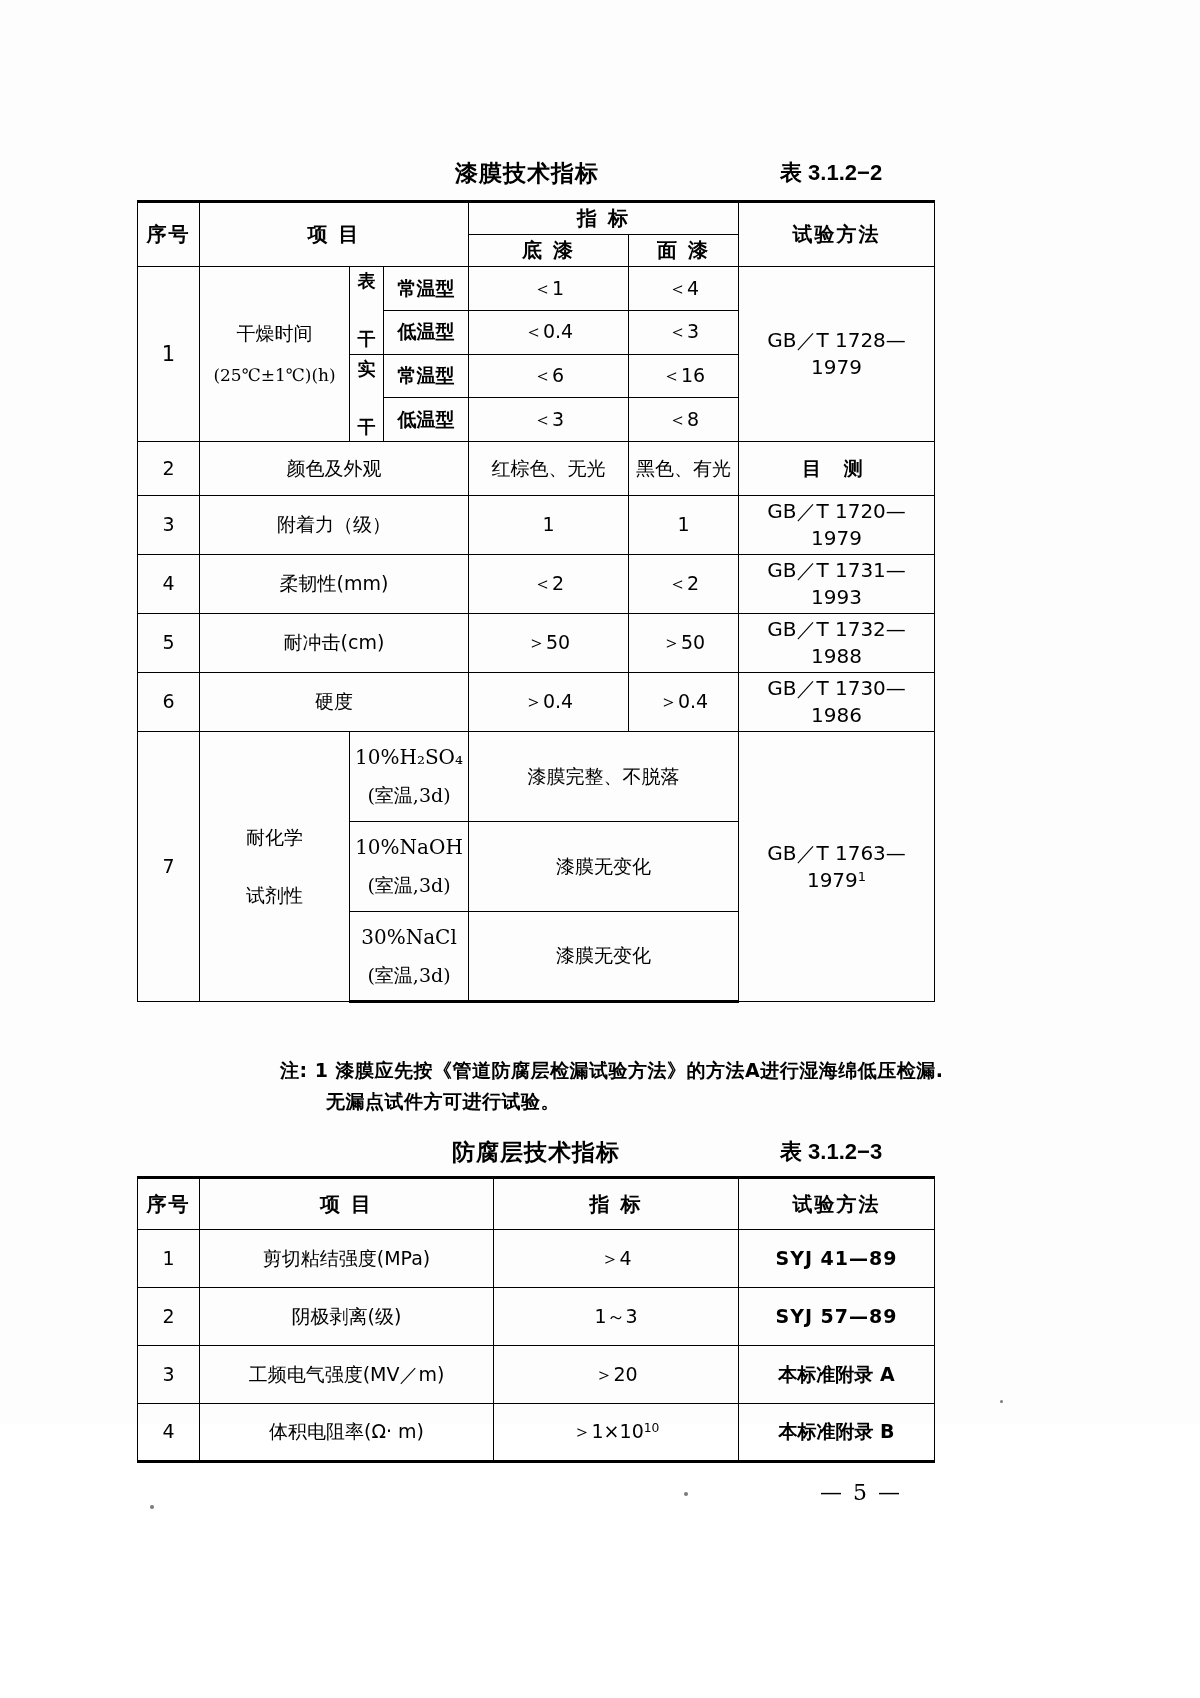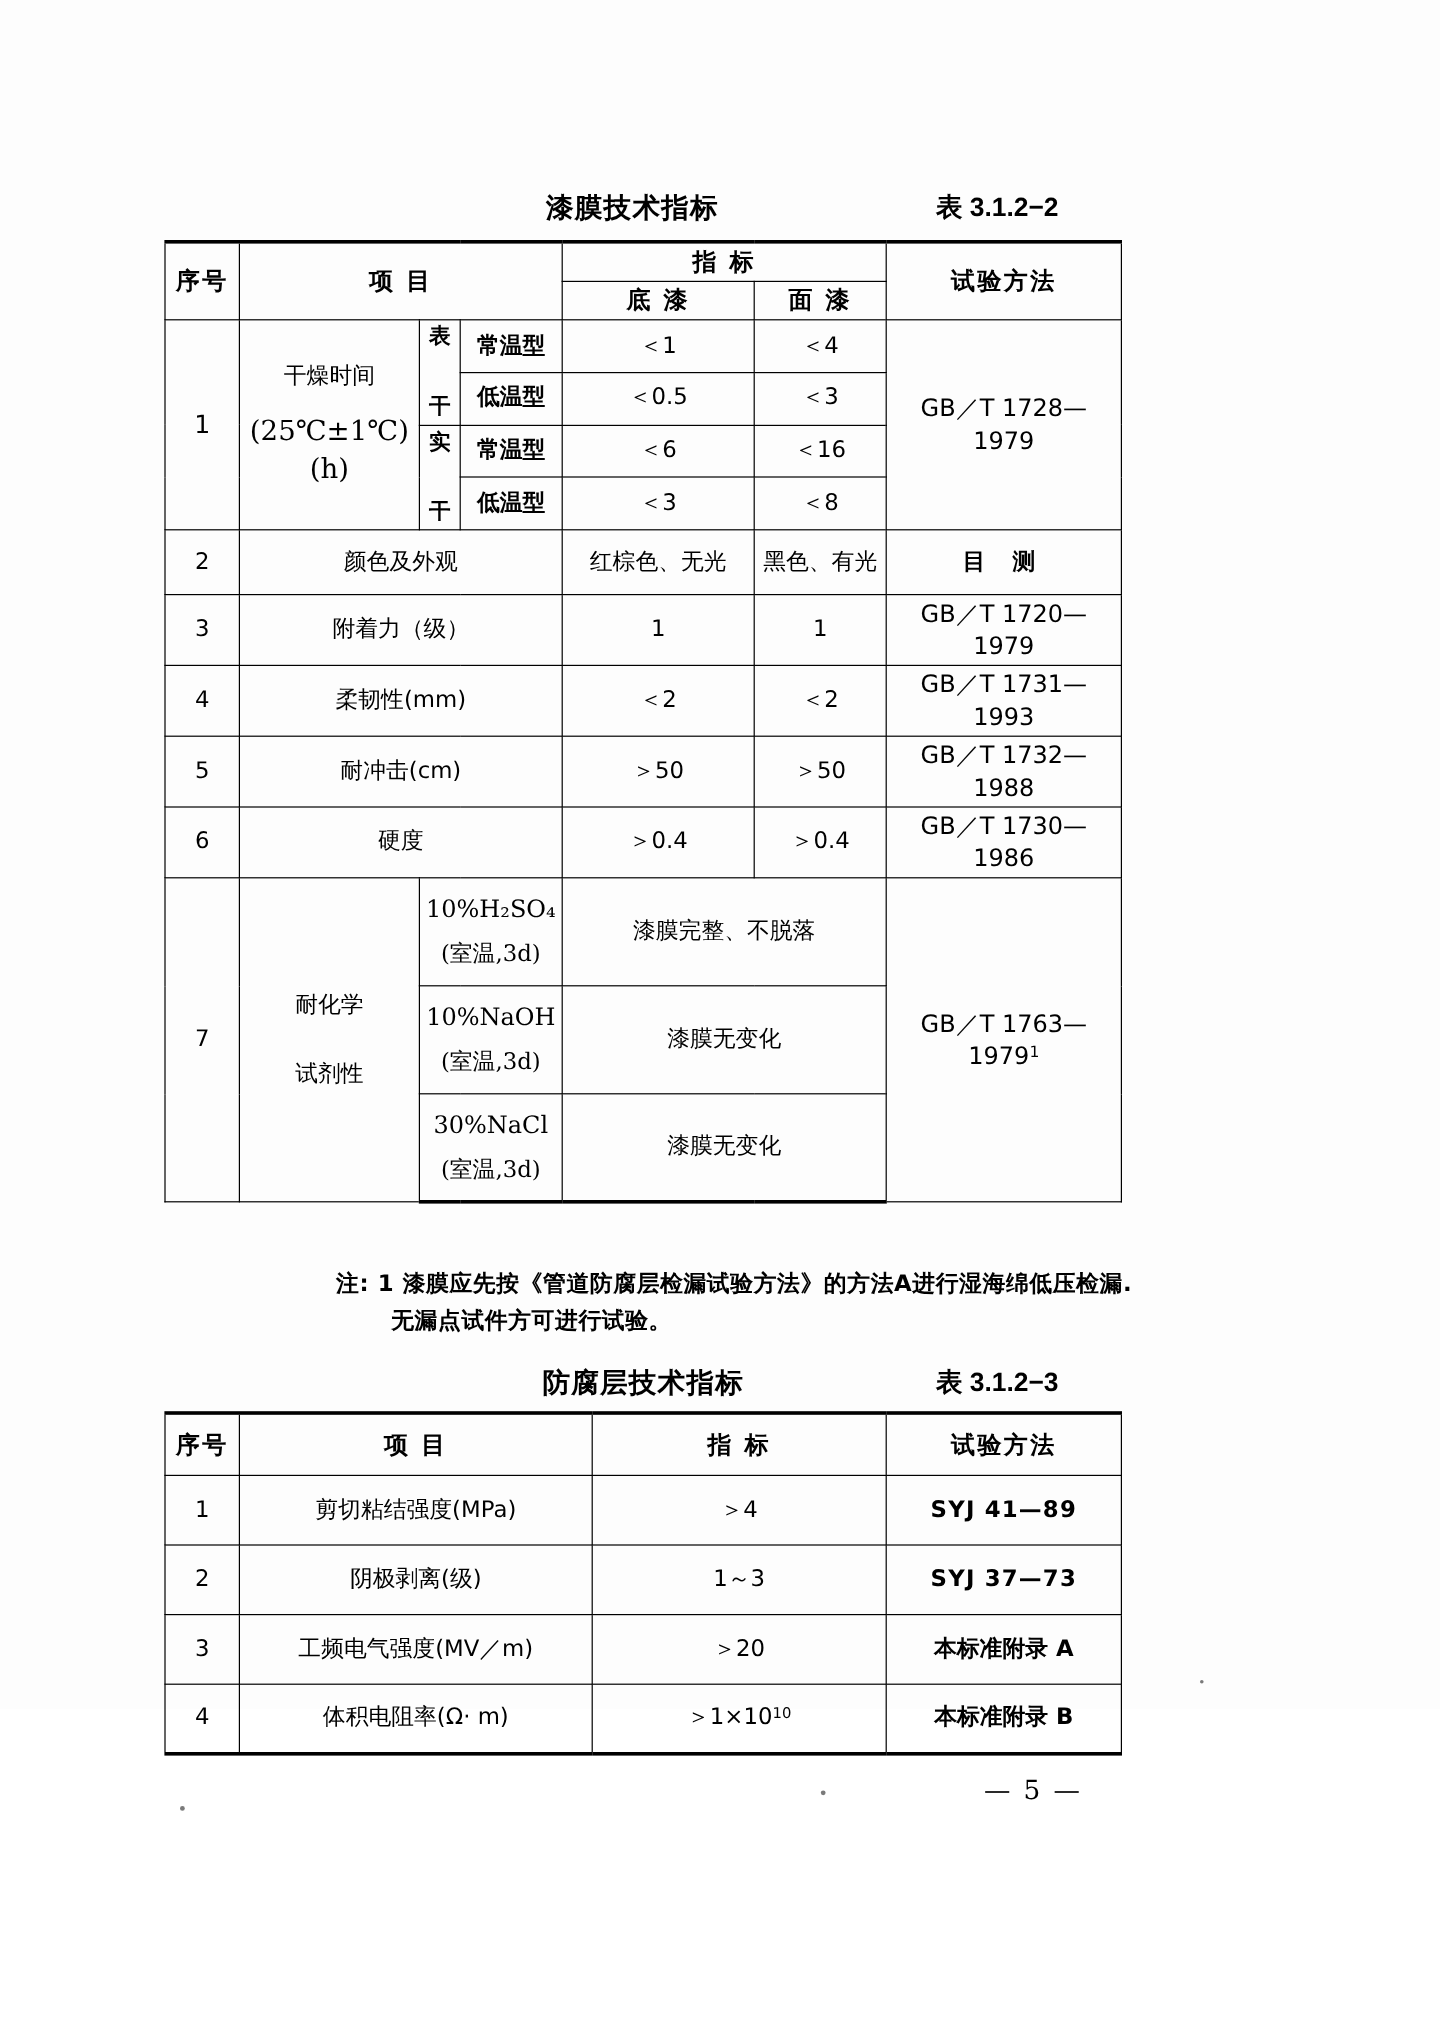--- a/index.html
+++ b/index.html
@@ -56,21 +56,21 @@
   .t-outer-top{border-top:3px solid #000 !important;}
   .t-outer-bot{border-bottom:3px solid #000 !important;}
   .serif{font-family:"DejaVu Serif","Liberation Serif",serif;}
   .bold{font-weight:bold;}
   .sp4{letter-spacing:8px;}
   .vert-label{
     font-size:18px;
     line-height:1.1;
   }
   .two-line{line-height:1.6;}
-  .small{font-size:23px;}
+  .small{font-size:17px;}
   sup{font-size:0.65em;vertical-align:0.45em;}
   
   .note{
     position:absolute;
     font-size:19px;
     line-height:1.65;
     font-weight:bold;
     letter-spacing:0.5px;
   }
   .note .l2{display:block;margin-left:46px;}
@@ -128,21 +128,21 @@
           <div>表</div>
           <div style="margin-top:34px;">干</div>
         </td>
         <td class="bold">常温型</td>
         <td class="serif">＜1</td>
         <td class="serif">＜4</td>
         <td rowspan="4" class="serif" style="font-size:20px;">GB／T 1728—1979</td>
       </tr>
       <tr>
         <td class="bold">低温型</td>
-        <td class="serif">＜0.5</td>
+        <td class="serif">＜0.4</td>
         <td class="serif">＜3</td>
       </tr>
       <tr>
         <td rowspan="2" class="vert-label bold">
           <div>实</div>
           <div style="margin-top:34px;">干</div>
         </td>
         <td class="bold">常温型</td>
         <td class="serif">＜6</td>
         <td class="serif">＜16</td>
@@ -254,21 +254,21 @@
       <tr style="height:58px;">
         <td class="serif">1</td>
         <td>剪切粘结强度(MPa)</td>
         <td class="serif">＞4</td>
         <td class="serif bold" style="letter-spacing:1px;">SYJ 41—89</td>
       </tr>
       <tr style="height:58px;">
         <td class="serif">2</td>
         <td>阴极剥离(级)</td>
         <td class="serif">1～3</td>
-        <td class="serif bold" style="letter-spacing:1px;">SYJ 37—73</td>
+        <td class="serif bold" style="letter-spacing:1px;">SYJ 57—89</td>
       </tr>
       <tr style="height:58px;">
         <td class="serif">3</td>
         <td>工频电气强度(MV／m)</td>
         <td class="serif">＞20</td>
         <td class="bold">本标准附录 A</td>
       </tr>
       <tr style="height:58px;">
         <td class="serif t-outer-bot">4</td>
         <td class="t-outer-bot">体积电阻率(Ω· m)</td>

